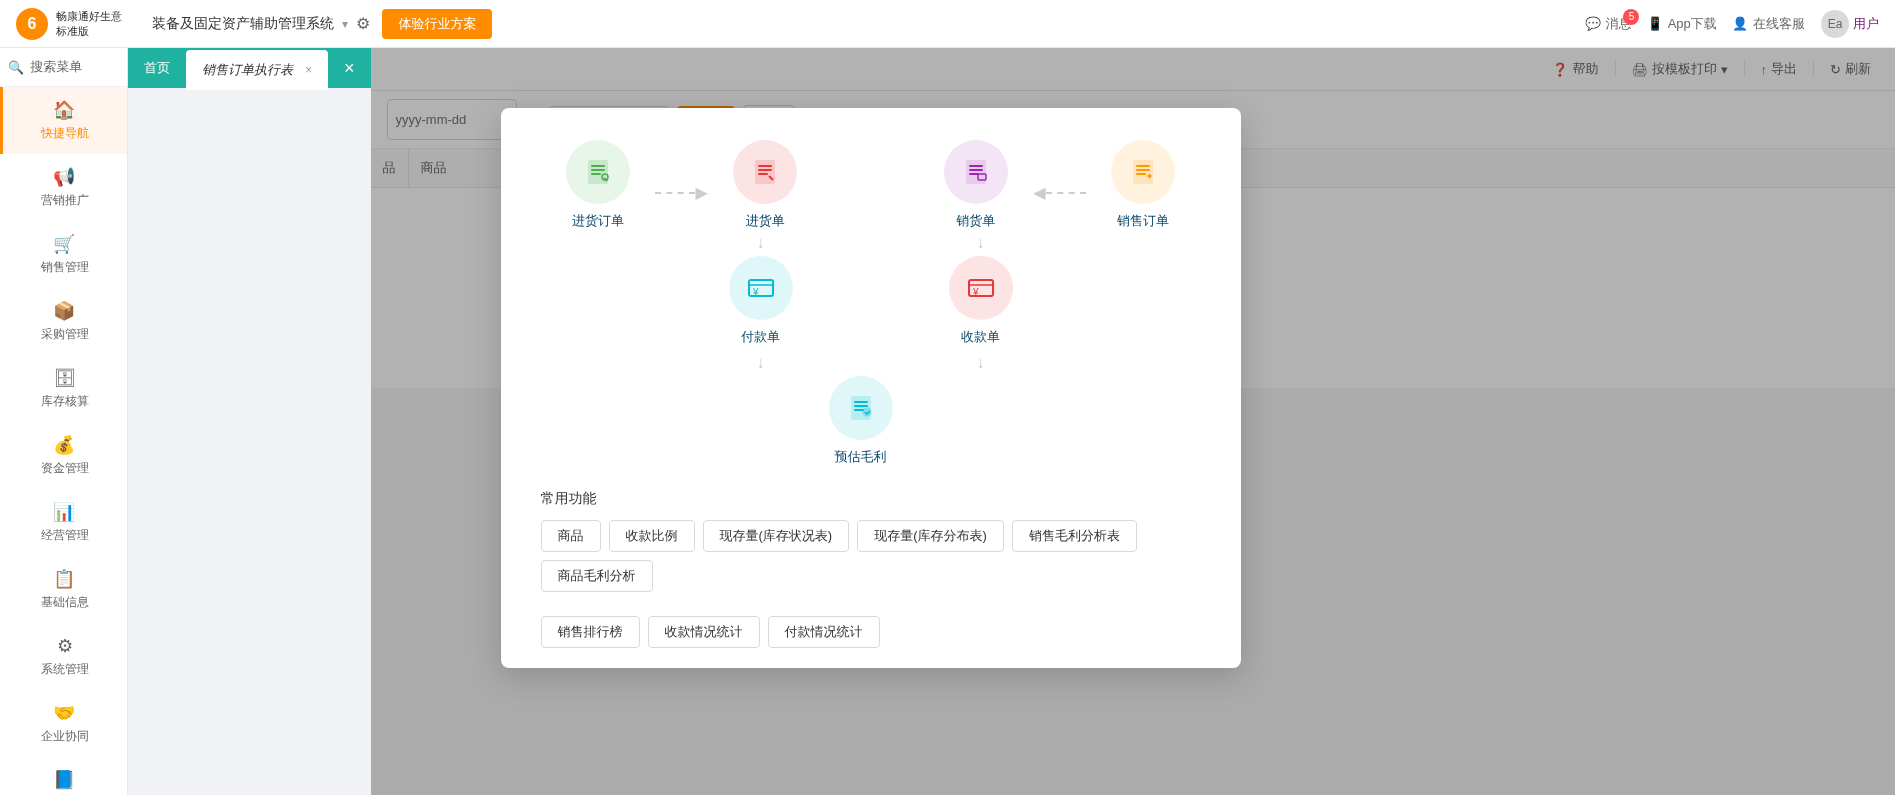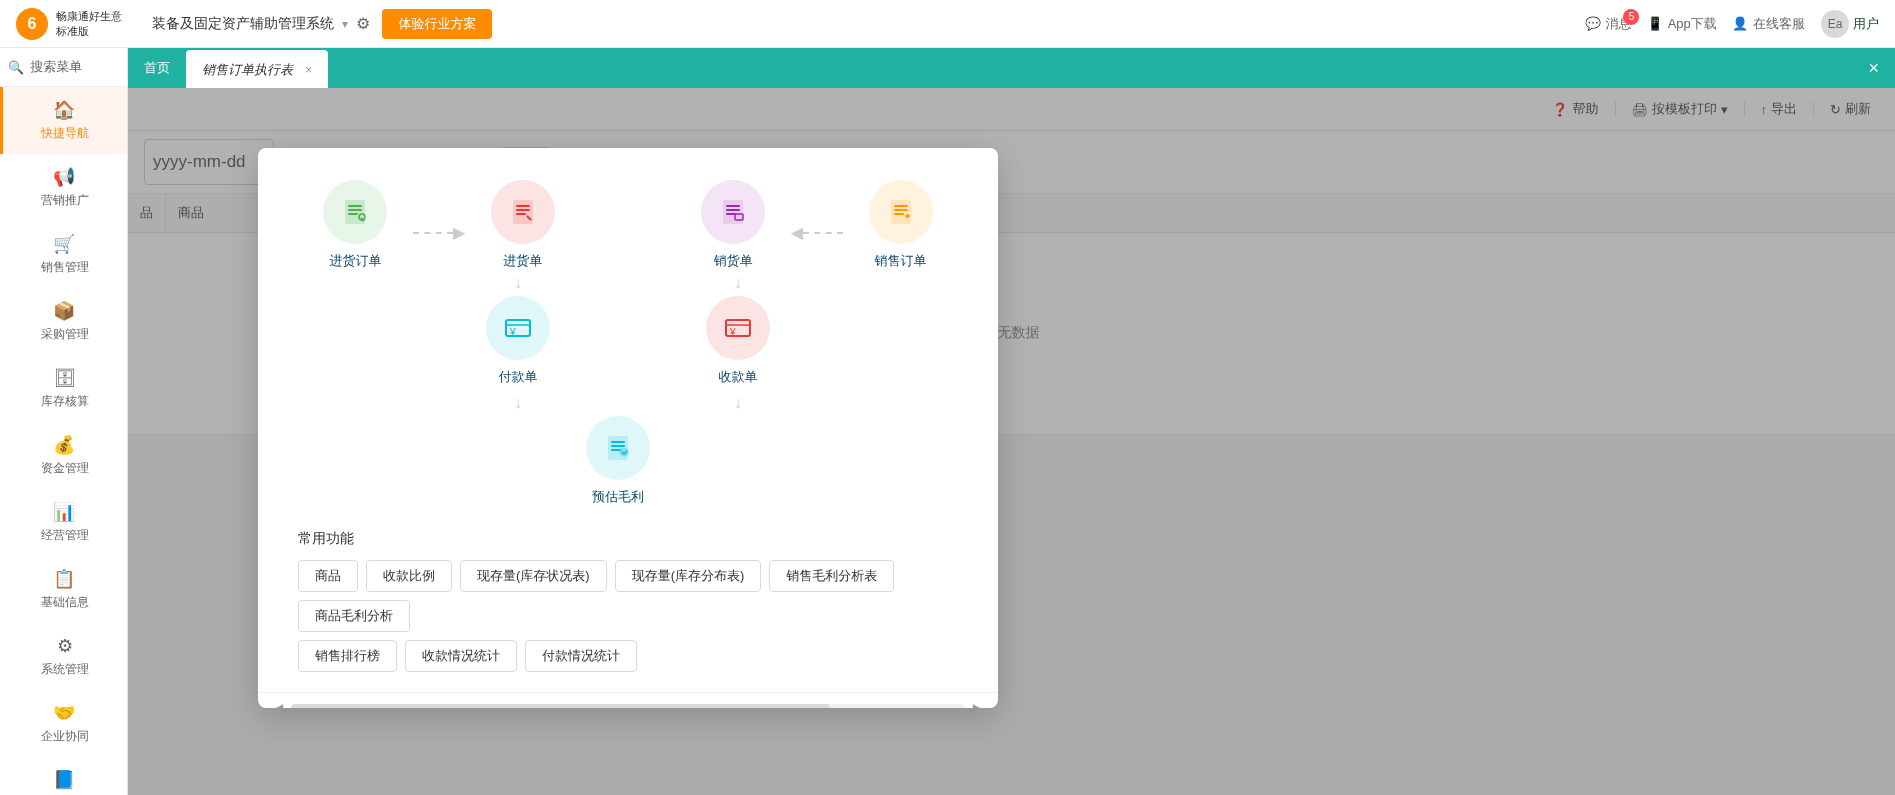--- a/index.html
+++ b/index.html
@@ -3,21 +3,21 @@
   <meta charset="utf-8">
   <style>
     * { box-sizing: border-box; margin: 0; padding: 0; }
     body { font-family: 'Microsoft YaHei', Arial, sans-serif; font-size: 13px; background: #f0f2f5; overflow: hidden; }
 
     
     .app-wrapper { display: flex; flex-direction: column; height: 795px; width: 1895px; }
     .top-bar { height: 48px; background: #fff; display: flex; align-items: center; padding: 0 16px; border-bottom: 1px solid #e8e8e8; flex-shrink: 0; }
     .main-area { display: flex; flex: 1; overflow: hidden; }
     .sidebar { width: 128px; background: #fff; display: flex; flex-direction: column; border-right: 1px solid #e8e8e8; flex-shrink: 0; }
-    .content-area { flex: 1; display: flex; flex-direction: column; overflow: hidden; }
+    .content-area { flex: 1; display: flex; flex-direction: row; overflow: hidden; }
     .tab-bar { height: 40px; background: #20b2a0; display: flex; align-items: center; flex-shrink: 0; }
     .page-content { flex: 1; position: relative; overflow: hidden; background: #f5f5f5; }
 
     
     .logo-area { display: flex; align-items: center; gap: 8px; width: 128px; flex-shrink: 0; }
     .logo-icon { width: 32px; height: 32px; background: #ff8c00; border-radius: 50%; display: flex; align-items: center; justify-content: center; color: white; font-size: 16px; font-weight: bold; }
     .logo-text { font-size: 11px; color: #333; line-height: 1.3; }
     .system-title { display: flex; align-items: center; gap: 8px; margin-left: 8px; }
     .system-title-text { font-size: 14px; color: #333; }
     .system-title-arrow { color: #999; font-size: 12px; }
@@ -40,21 +40,21 @@
     .tab-item.active { background: white; color: #333; border-radius: 4px 4px 0 0; margin-top: 4px; font-style: italic; }
     .tab-close { font-size: 12px; color: #999; margin-left: 4px; }
 
     
     .page-toolbar { background: white; padding: 8px 16px; display: flex; align-items: center; gap: 8px; border-bottom: 1px solid #e8e8e8; flex-shrink: 0; }
     .toolbar-btn { display: flex; align-items: center; gap: 4px; color: #666; font-size: 13px; cursor: pointer; padding: 4px 8px; }
     .toolbar-sep { width: 1px; height: 16px; background: #e8e8e8; }
 
     
     .filter-row { background: white; padding: 8px 16px; display: flex; align-items: center; gap: 8px; flex-shrink: 0; border-bottom: 1px solid #f0f0f0; }
-    .date-input { border: 1px solid #d9d9d9; border-radius: 4px; padding: 12px 8px; font-size: 17px; width: 130px; color: #bbb; outline: none; }
+    .date-input { border: 1px solid #d9d9d9; border-radius: 4px; padding: 12px 8px; font-size: 13px; width: 130px; color: #bbb; outline: none; }
     .cal-icon { color: #999; }
     .select-input { border: 1px solid #d9d9d9; border-radius: 4px; padding: 4px 8px; font-size: 13px; width: 120px; color: #999; outline: none; background: white; }
     .query-btn { background: #ff8c00; color: white; border: none; padding: 5px 16px; border-radius: 4px; cursor: pointer; font-size: 13px; }
     .set-btn { background: white; color: #666; border: 1px solid #d9d9d9; padding: 5px 12px; border-radius: 4px; cursor: pointer; font-size: 13px; }
     .more-conditions { color: #20b2a0; font-size: 13px; cursor: pointer; margin-left: 8px; }
 
     
     .table-area { background: white; flex: 1; overflow: auto; }
     .table-header { display: flex; background: #fafafa; border-bottom: 1px solid #e8e8e8; }
     .th { padding: 10px 12px; font-size: 13px; color: #666; border-right: 1px solid #e8e8e8; white-space: nowrap; flex-shrink: 0; }
@@ -89,21 +89,21 @@
     
     .modal-scrollbar { padding: 8px 16px; border-top: 1px solid #f0f0f0; display: flex; align-items: center; gap: 8px; }
     .scroll-track { flex: 1; height: 8px; background: #f0f0f0; border-radius: 4px; overflow: hidden; }
     .scroll-thumb { height: 8px; background: #d9d9d9; border-radius: 4px; width: 80%; }
     .scroll-arrow { color: #999; cursor: pointer; font-size: 12px; }
 
     
     .page-close-btn { margin-left: auto; color: white; font-size: 18px; padding: 0 16px; cursor: pointer; }
 
     
-    .user-label { color: #14532d; font-size: 13px; }
+    .user-label { color: #701a75; font-size: 13px; }
   </style>
 </head>
 <body>
 
 <div class="app-wrapper">
 
   <div class="top-bar">
     <div class="logo-area">
       <div class="logo-icon">6</div>
       <div class="logo-text">
@@ -390,21 +390,21 @@
               <div class="common-funcs">
                 <div class="common-funcs-title">常用功能</div>
                 <div class="func-buttons">
                   <button class="func-btn">商品</button>
                   <button class="func-btn">收款比例</button>
                   <button class="func-btn">现存量(库存状况表)</button>
                   <button class="func-btn">现存量(库存分布表)</button>
                   <button class="func-btn">销售毛利分析表</button>
                   <button class="func-btn">商品毛利分析</button>
                 </div>
-                <div class="func-buttons" style="margin-top:8px;">
+                <div class="func-buttons" style="margin-top:24px;">
                   <button class="func-btn">销售排行榜</button>
                   <button class="func-btn">收款情况统计</button>
                   <button class="func-btn">付款情况统计</button>
                 </div>
               </div>
             </div>
 
             <div class="modal-scrollbar">
               <span class="scroll-arrow">◀</span>
               <div class="scroll-track">

